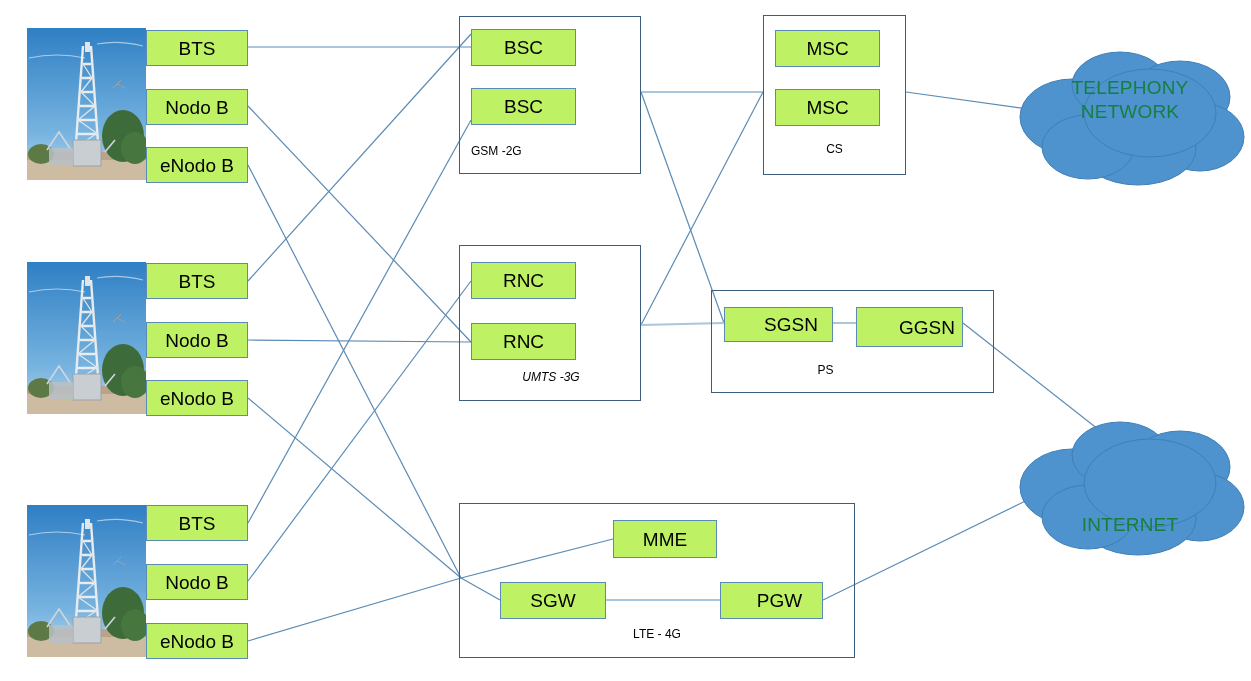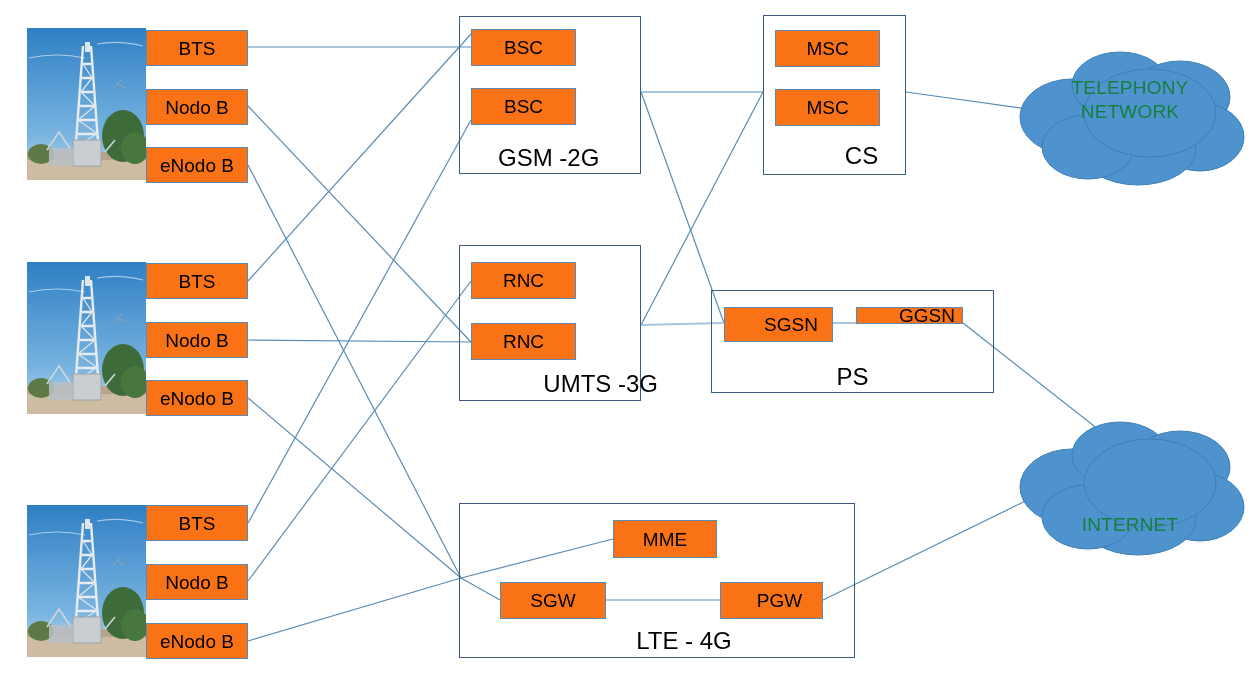--- a/index.html
+++ b/index.html
@@ -1,26 +1,26 @@
 <!DOCTYPE html>
 <html><head>
 <meta charset="utf-8">
 <style>
   html,body{margin:0;padding:0;background:#ffffff;}
   body{width:1251px;height:681px;position:relative;overflow:hidden;
        font-family:"Liberation Sans","DejaVu Sans",sans-serif;color:#000;}
   #canvas{position:absolute;inset:0;width:1251px;height:681px;}
   svg.links{position:absolute;left:0;top:0;width:1251px;height:681px;pointer-events:none;}
 
-  .node-box{position:absolute;box-sizing:border-box;border:1px solid #5b8bb5;background:#f97316;
+  .node-box{position:absolute;box-sizing:border-box;border:1px solid #5b8bb5;background:#bef264;
             display:flex;align-items:center;justify-content:center;}
   .node-box span{font-size:19px;line-height:1;color:#000;white-space:nowrap;}
 
   .group-box{position:absolute;box-sizing:border-box;border:1px solid #3b5e7e;background:transparent;}
-  .group-label{position:absolute;font-size:24px;color:#000;white-space:nowrap;text-align:center;margin-left:27px;}
+  .group-label{position:absolute;font-size:12px;color:#000;white-space:nowrap;text-align:center;}
 
   .tower{position:absolute;overflow:hidden;border:0;}
   .tower svg{display:block;}
 
   .cloud-label{position:absolute;color:#15803d;font-size:19px;text-align:center;
                line-height:1.25;white-space:pre-line;letter-spacing:.2px;}
 </style>
 </head>
 <body>
 
@@ -245,36 +245,36 @@
   </div>
   <div class="group-label" style="left:471px;top:144px;width:150px;text-align:left;">GSM -2G</div>
 
   <div class="group-box" style="left:459px;top:245px;width:182px;height:156px;"></div>
   <div class="node-box" style="left:471px;top:262px;width:105px;height:37px;">
     <span>RNC</span>
   </div>
   <div class="node-box" style="left:471px;top:323px;width:105px;height:37px;">
     <span>RNC</span>
   </div>
-  <div class="group-label" style="left:471px;top:370px;width:160px;text-align:right;">UMTS -3G</div>
+  <div class="group-label" style="left:471px;top:370px;width:160px;text-align:center;font-style:italic;">UMTS -3G</div>
 
   <div class="group-box" style="left:763px;top:15px;width:143px;height:160px;"></div>
   <div class="node-box" style="left:775px;top:30px;width:105px;height:37px;">
     <span>MSC</span>
   </div>
   <div class="node-box" style="left:775px;top:89px;width:105px;height:37px;">
     <span>MSC</span>
   </div>
   <div class="group-label" style="left:763px;top:142px;width:143px;">CS</div>
 
   <div class="group-box" style="left:711px;top:290px;width:283px;height:103px;"></div>
   <div class="node-box" style="left:724px;top:307px;width:109px;height:35px;padding-left:25px;">
     <span>SGSN</span>
   </div>
-  <div class="node-box" style="left:856px;top:307px;width:107px;height:17px;padding-left:35px;">
+  <div class="node-box" style="left:856px;top:307px;width:107px;height:40px;padding-left:35px;">
     <span>GGSN</span>
   </div>
   <div class="group-label" style="left:711px;top:363px;width:229px;">PS</div>
 
   <div class="group-box" style="left:459px;top:503px;width:396px;height:155px;"></div>
   <div class="node-box" style="left:500px;top:582px;width:106px;height:37px;">
     <span>SGW</span>
   </div>
   <div class="node-box" style="left:613px;top:520px;width:104px;height:38px;">
     <span>MME</span>

